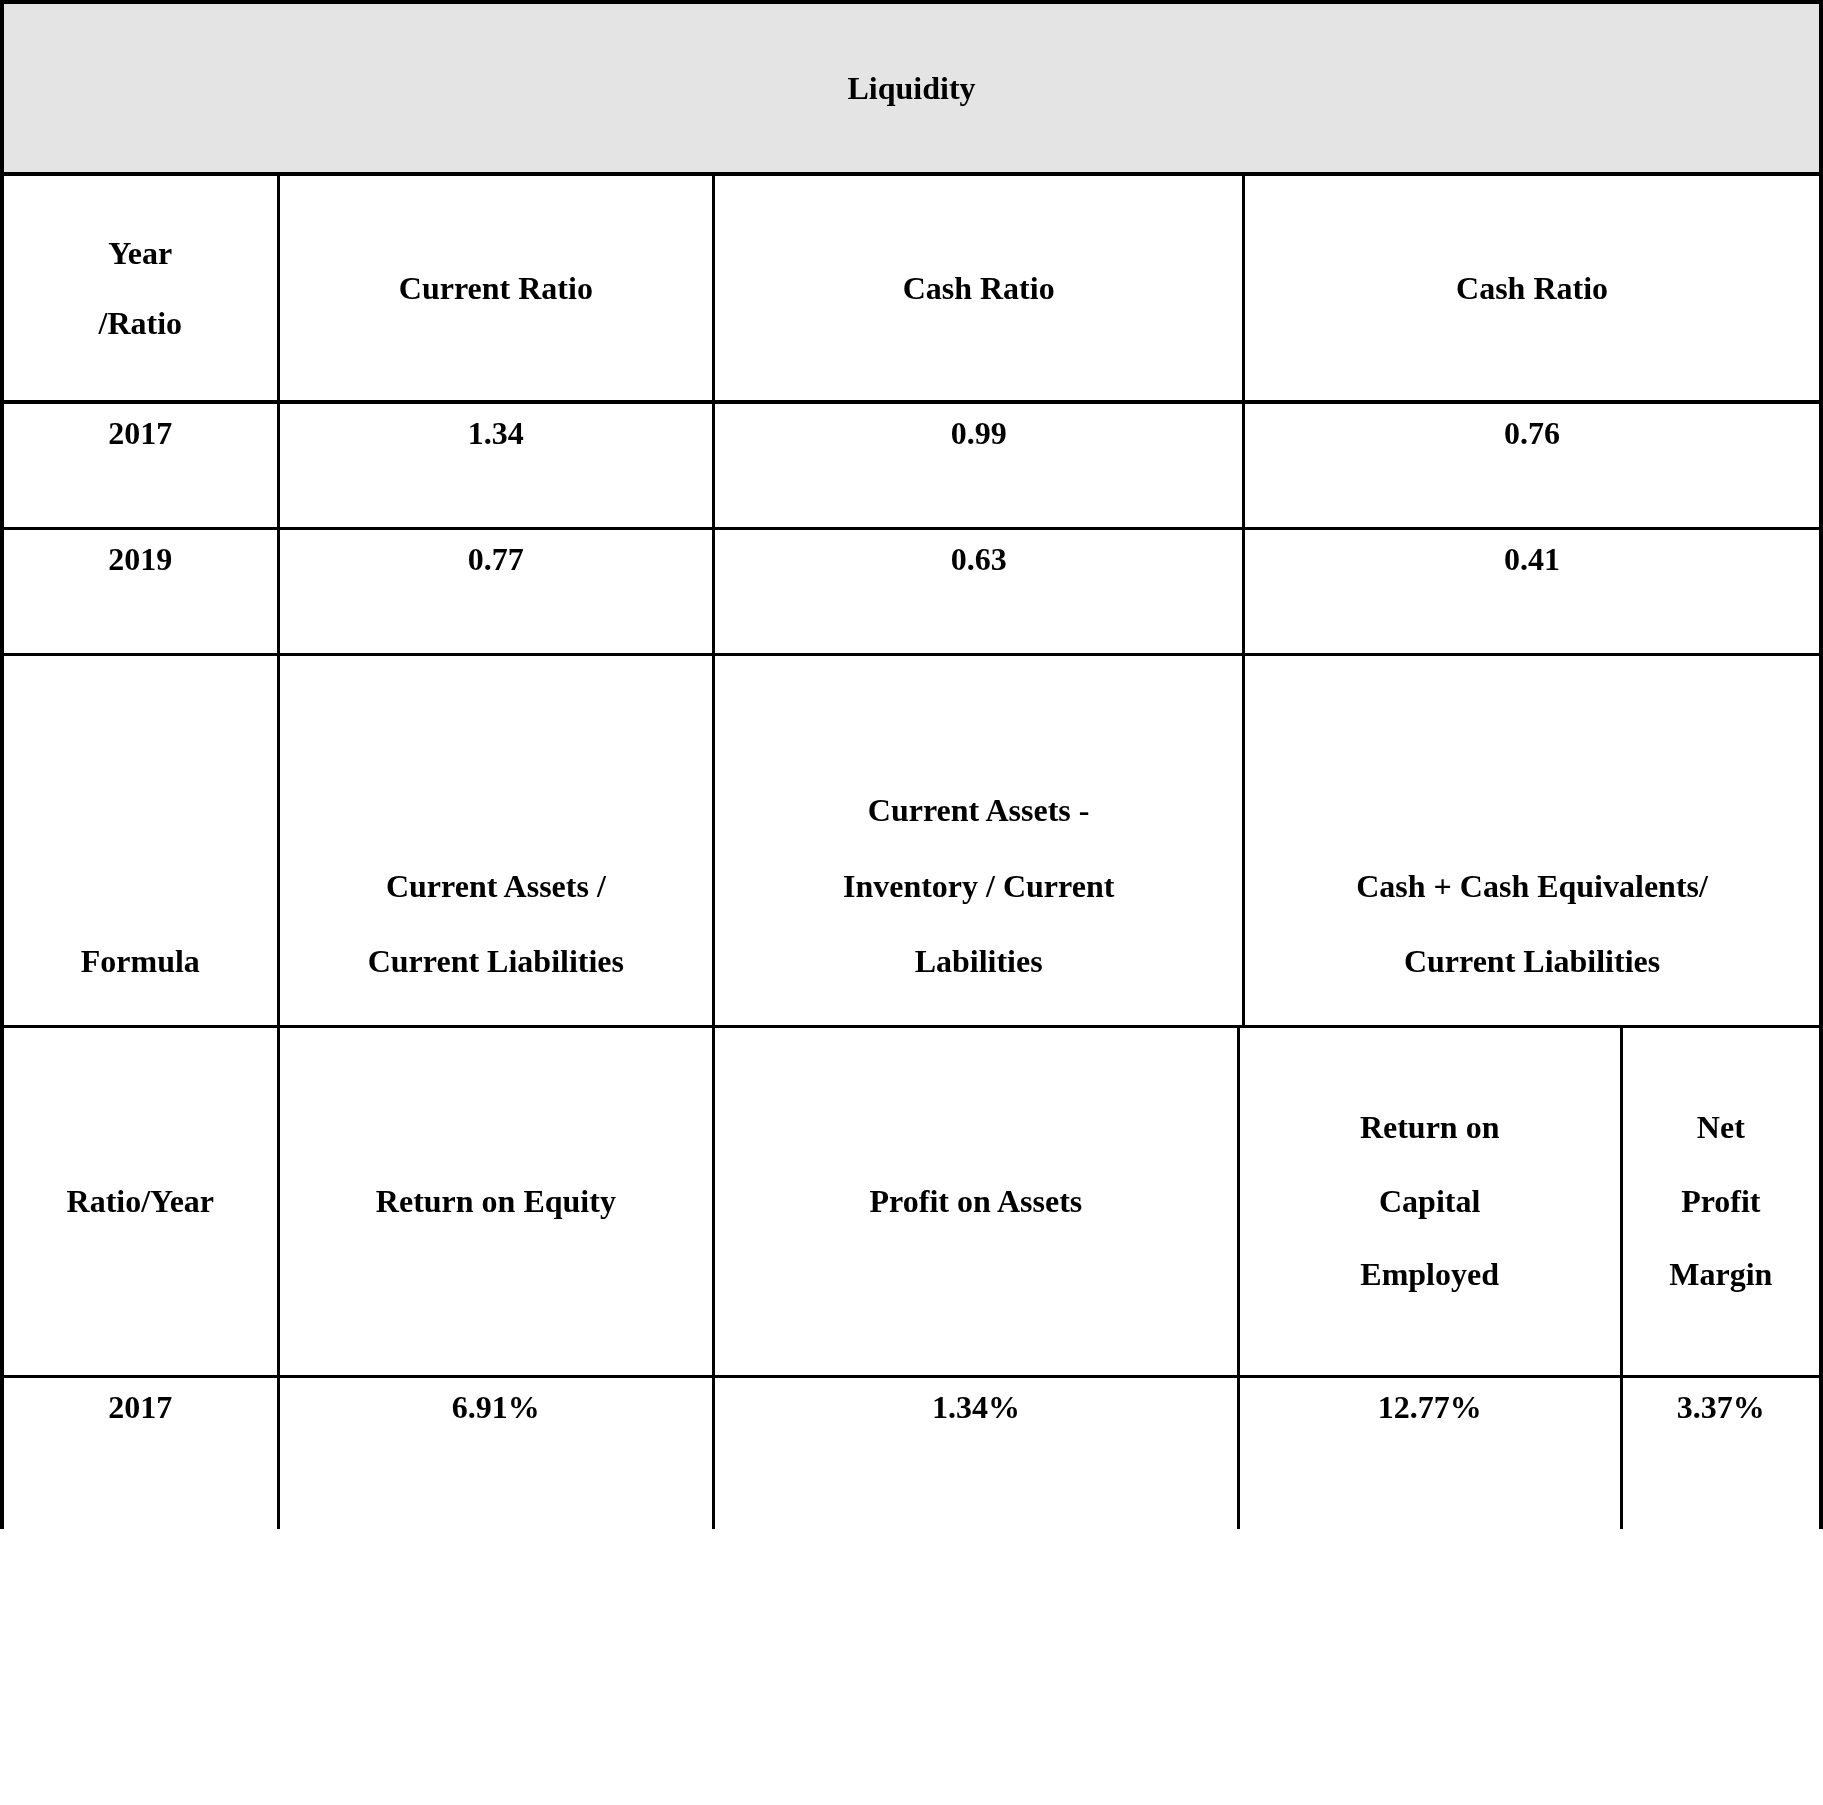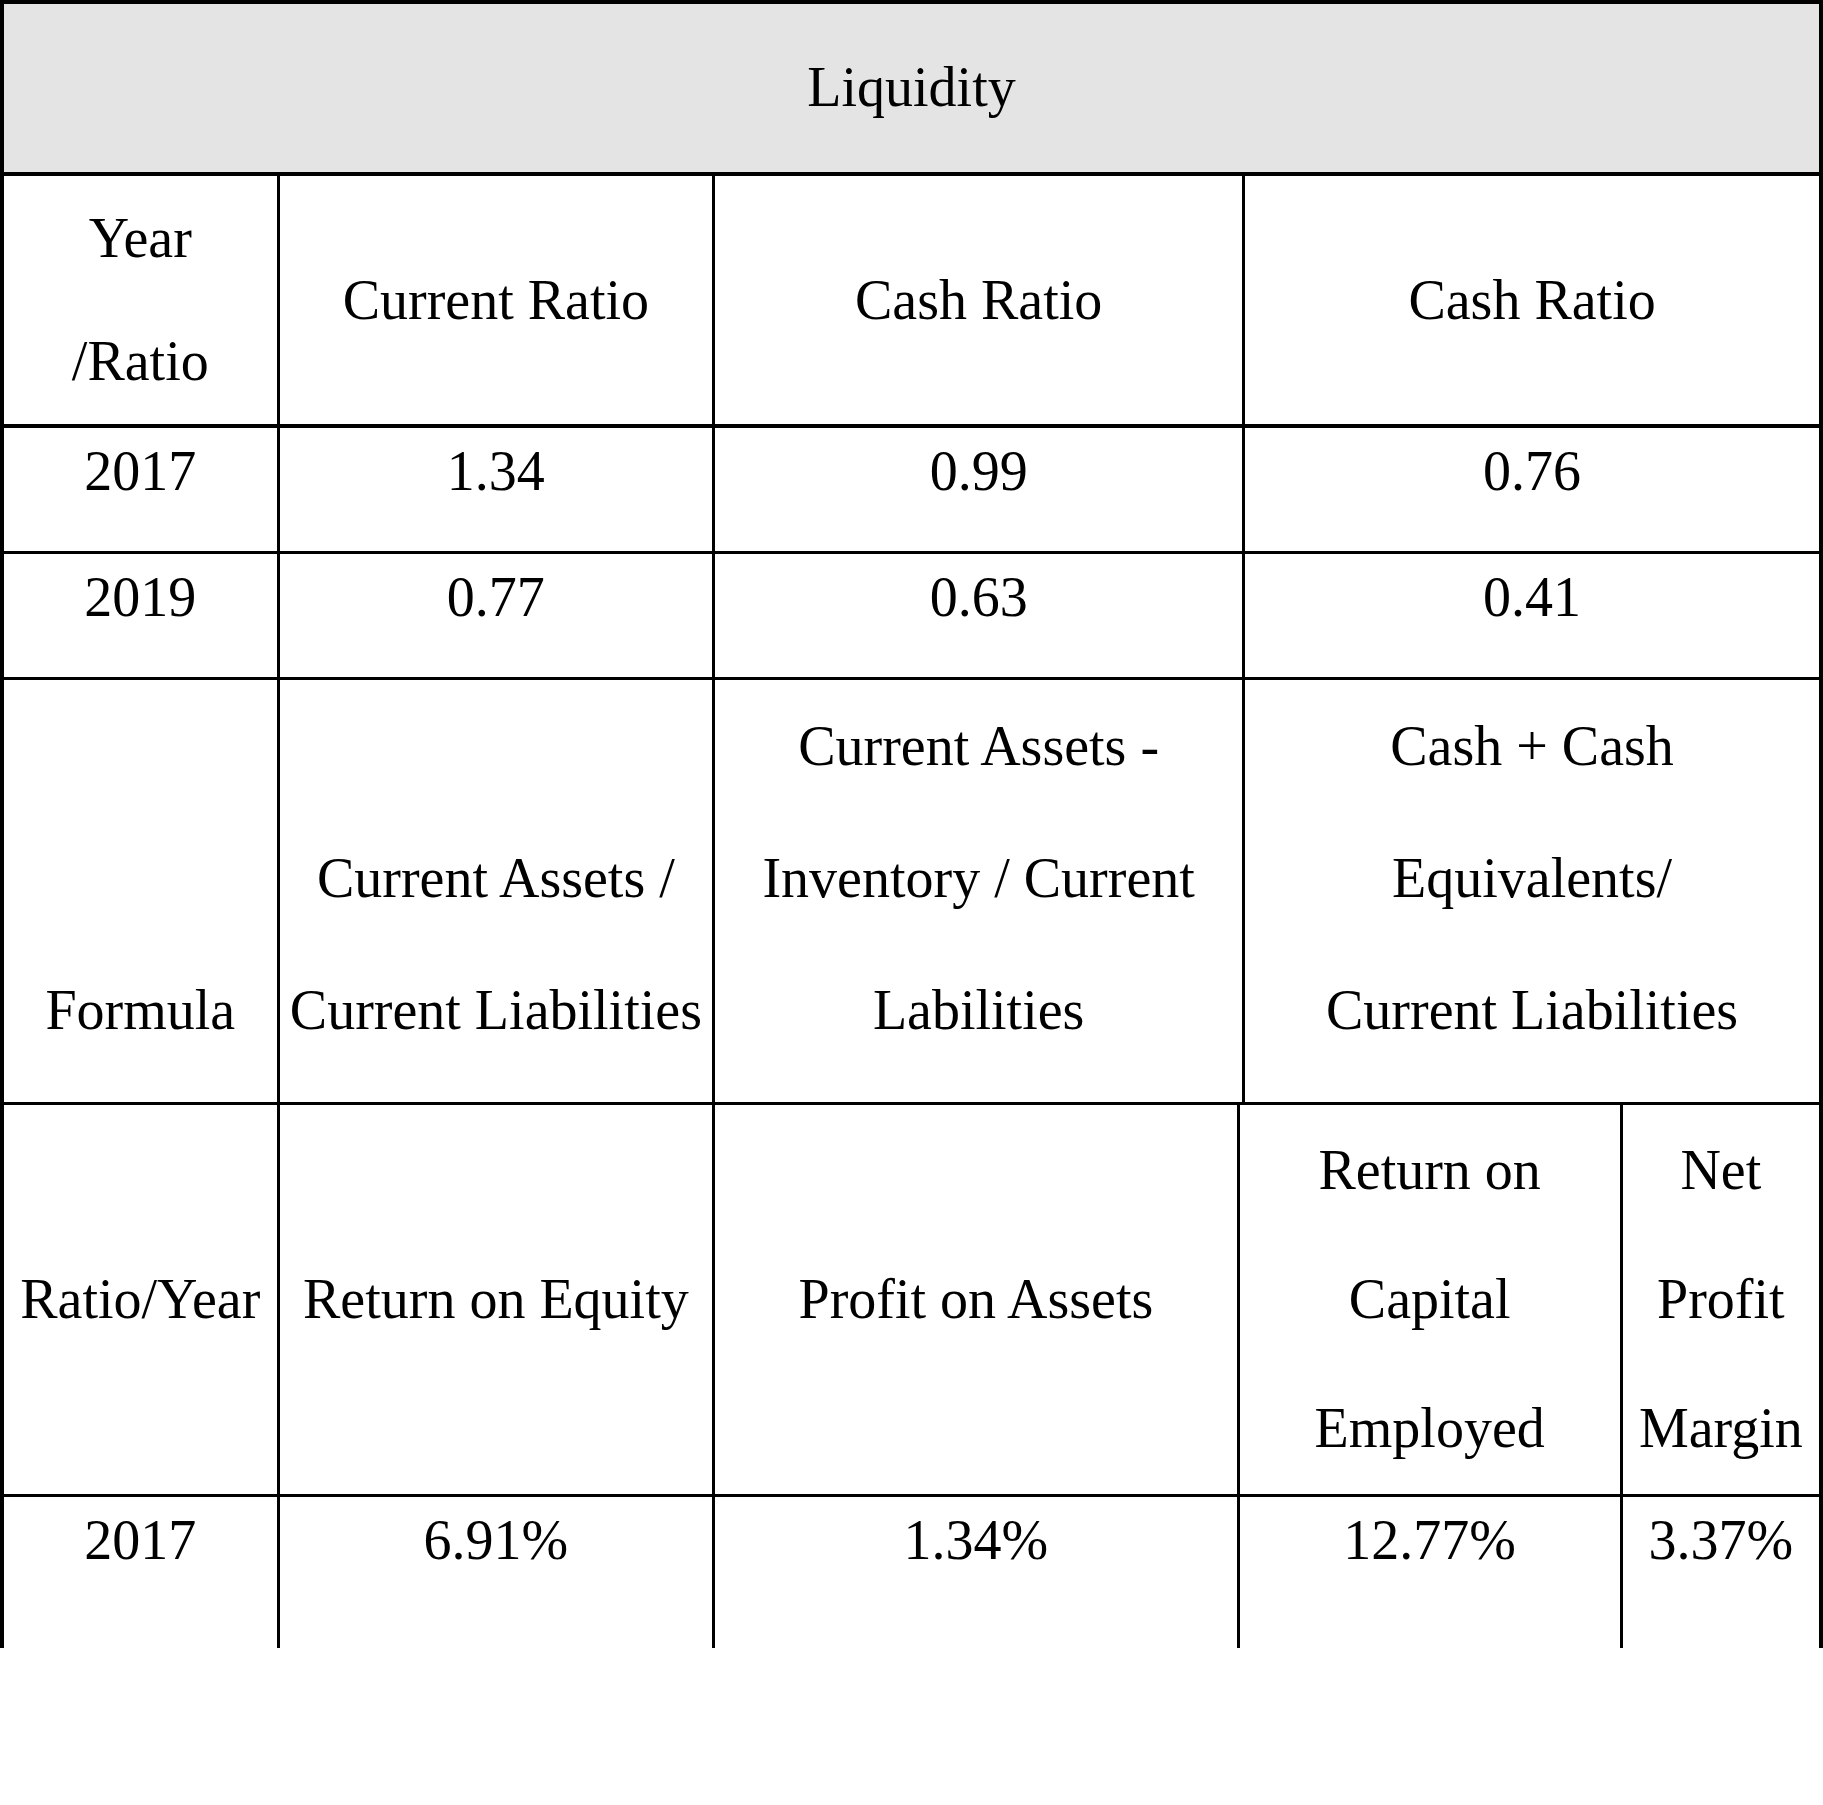--- a/index.html
+++ b/index.html
@@ -21,22 +21,23 @@
   }
   table.tbl {
     border-collapse: collapse;
     table-layout: fixed;
     width: 100%;
   }
   td {
     border-right: 3px solid #000000;
     border-bottom: 3px solid #000000;
     text-align: center;
-    font-size: 56px;
+    font-size: 32px;
     overflow: hidden;
+    font-weight: bold;
   }
   td:last-child { border-right: none; }
 
   
   td.band-cell {
     background: #e4e4e4;
     height: 166px;
     vertical-align: middle;
     border-bottom-width: 4px;
     line-height: 1.2;

